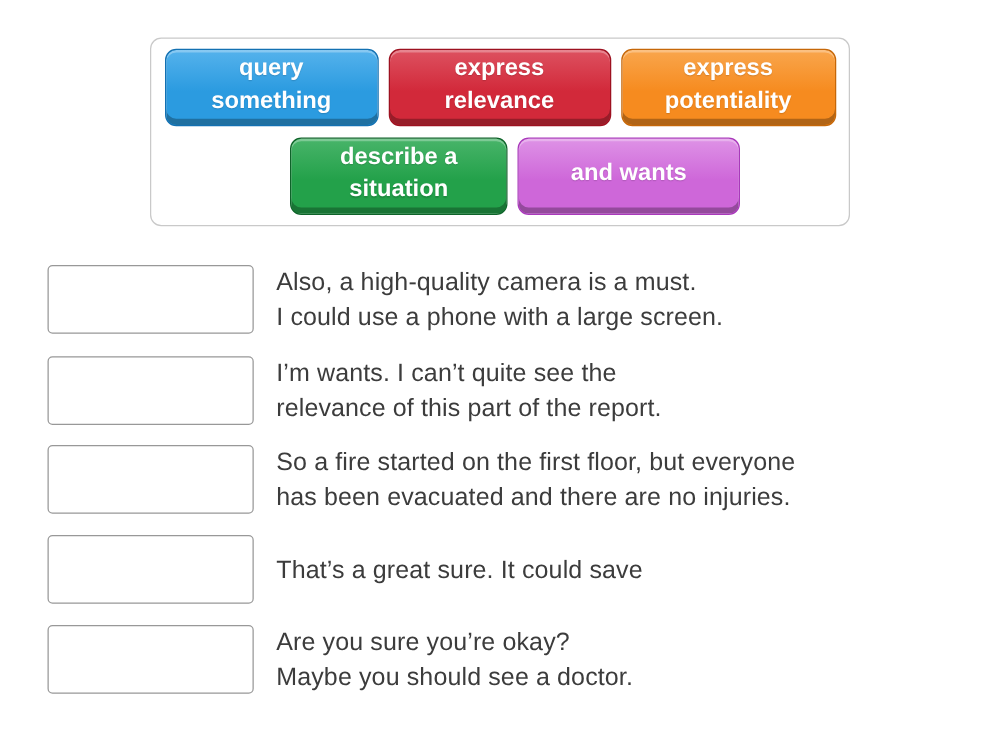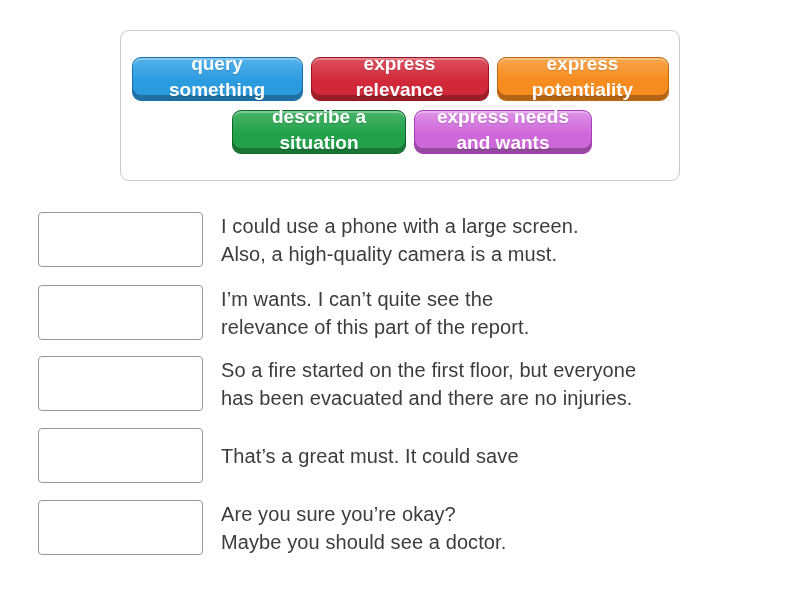--- a/index.html
+++ b/index.html
@@ -18,21 +18,21 @@
     border: 1px solid #c9c9c9;
     border-radius: 9px;
     display: flex; flex-direction: column;
     justify-content: center; align-items: center;
     gap: 9px;
     box-sizing: border-box;
   }
   .chip-row { display: flex; gap: 8px; justify-content: center; }
 
   .chip {
-    height: 44px;
+    height: 62px;
     box-sizing: border-box;
     border: 1px solid var(--dark);
     border-radius: 9px;
     background: linear-gradient(to bottom, var(--light) 0%, var(--main) 55%, var(--main) 100%);
     box-shadow: inset 0 -5px 0 rgba(0,0,0,0.28), inset 0 2px 0 rgba(255,255,255,0.30);
     color: #ffffff;
     font-weight: 700;
     font-size: 19px;
     line-height: 26px;
     text-align: center;
@@ -95,31 +95,30 @@
       <span>express</span>
       <span>potentiality</span>
     </div>
   </div>
   <div class="chip-row">
     <div class="chip w174" style="--main: #23a14a; --light: #48b469; --dark: #0e6329;">
       <span>describe a</span>
       <span>situation</span>
     </div>
     <div class="chip w178" style="--main: #ce67d9; --light: #de92e6; --dark: #a939bb;">
-      <span>express needs</span>
       <span>and wants</span>
     </div>
   </div>
 </div>
 
 <div class="row r0">
   <div class="dropbox"></div>
   <div class="clue">
+    <span>Also, a high-quality camera is a must.</span>
     <span>I could use a phone with a large screen.</span>
-    <span>Also, a high-quality camera is a must.</span>
   </div>
 </div>
 
 <div class="row r1">
   <div class="dropbox"></div>
   <div class="clue">
     <span>I’m wants. I can’t quite see the</span>
     <span>relevance of this part of the report.</span>
   </div>
 </div>
@@ -128,21 +127,21 @@
   <div class="dropbox"></div>
   <div class="clue">
     <span>So a fire started on the first floor, but everyone</span>
     <span>has been evacuated and there are no injuries.</span>
   </div>
 </div>
 
 <div class="row r3">
   <div class="dropbox"></div>
   <div class="clue">
-    <span>That’s a great must. It could save</span>
+    <span>That’s a great sure. It could save</span>
   </div>
 </div>
 
 <div class="row r4">
   <div class="dropbox"></div>
   <div class="clue">
     <span>Are you sure you’re okay?</span>
     <span>Maybe you should see a doctor.</span>
   </div>
 </div>

